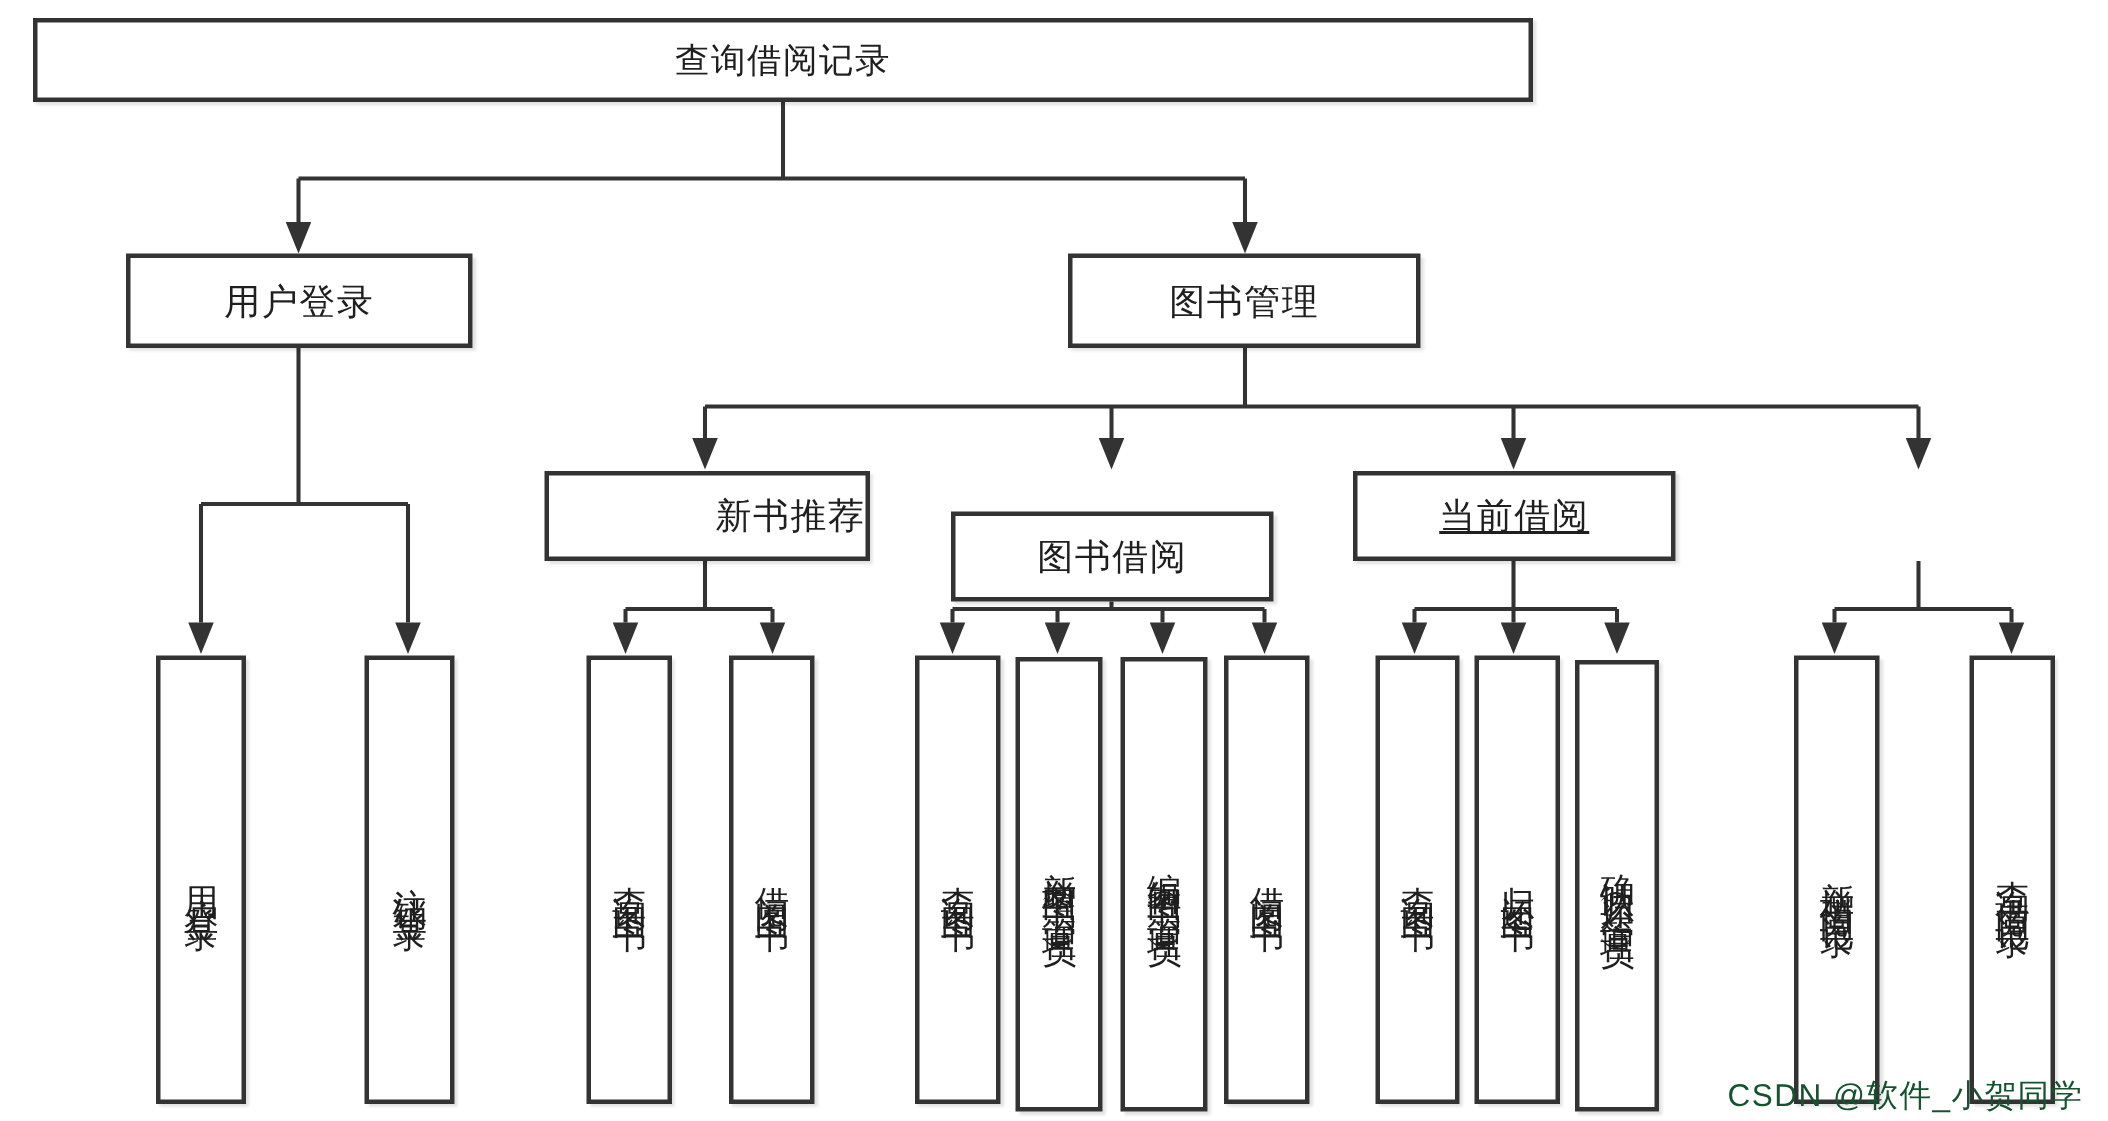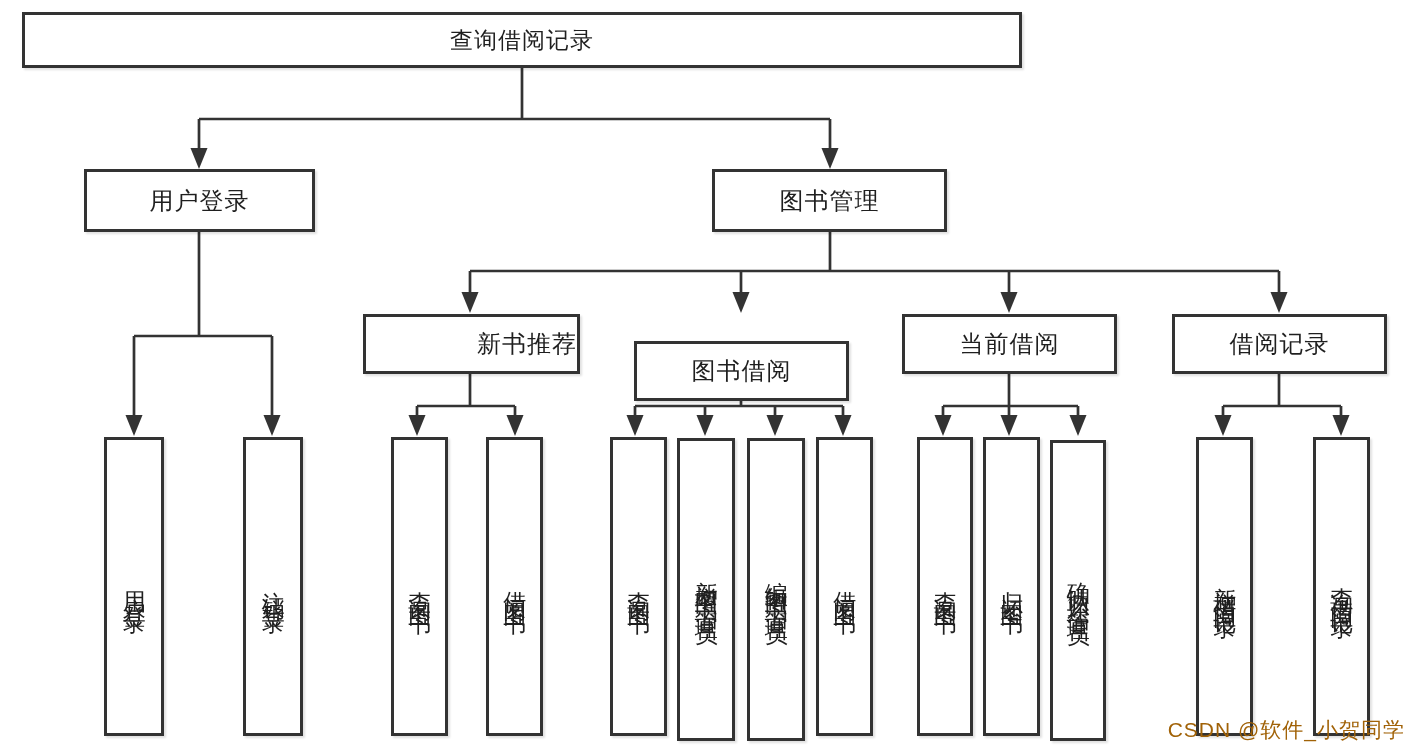--- a/index.html
+++ b/index.html
@@ -30,23 +30,23 @@
     writing-mode:vertical-rl;
     text-orientation:mixed;
     font-size:23px;
     letter-spacing:7px;
     line-height:1.1;
     white-space:nowrap;
   }
   .vbox.vlong .vlabel{letter-spacing:6px;}
   #watermark{
     position:absolute;
-    right:0;bottom:3px;
+    right:16px;bottom:3px;
     font-size:21px;
-    color:#a16207;
+    color:#14532d;
     letter-spacing:1px;
     white-space:nowrap;
   }
   .ln{stroke:#333333;stroke-width:2.7;fill:none;}
   .ah{fill:#333333;stroke:none;}
 </style>
 </head>
 <body>
 
 <div id="stage">
@@ -111,25 +111,22 @@
   <div class="box" style="left:712px;top:169px;width:235px;height:63px;">
     <span class="hlabel">图书管理</span>
   </div>
 
   <div class="box" style="left:363px;top:314px;width:217px;height:60px;justify-content:flex-end;">
     <span class="hlabel">新书推荐</span>
   </div>
   <div class="box" style="left:634px;top:314px;width:215px;height:60px;margin-top:27px;">
     <span class="hlabel">图书借阅</span>
   </div>
-  <div class="box" style="left:902px;top:314px;width:215px;height:60px;">
+  <div class="box" style="left:902px;top:314px;width:215px;height:60px;text-decoration:underline;">
     <span class="hlabel">当前借阅</span>
-  </div>
-  <div class="box" style="left:1172px;top:314px;width:215px;height:60px;">
-    <span class="hlabel">借阅记录</span>
   </div>
 
   <div class="box vbox" style="left:104px;top:437px;width:60px;height:299px;">
     <span class="vlabel">用户登录</span>
   </div>
   <div class="box vbox" style="left:243px;top:437px;width:60px;height:299px;">
     <span class="vlabel">注销登录</span>
   </div>
 
   <div class="box vbox" style="left:391px;top:437px;width:57px;height:299px;">

